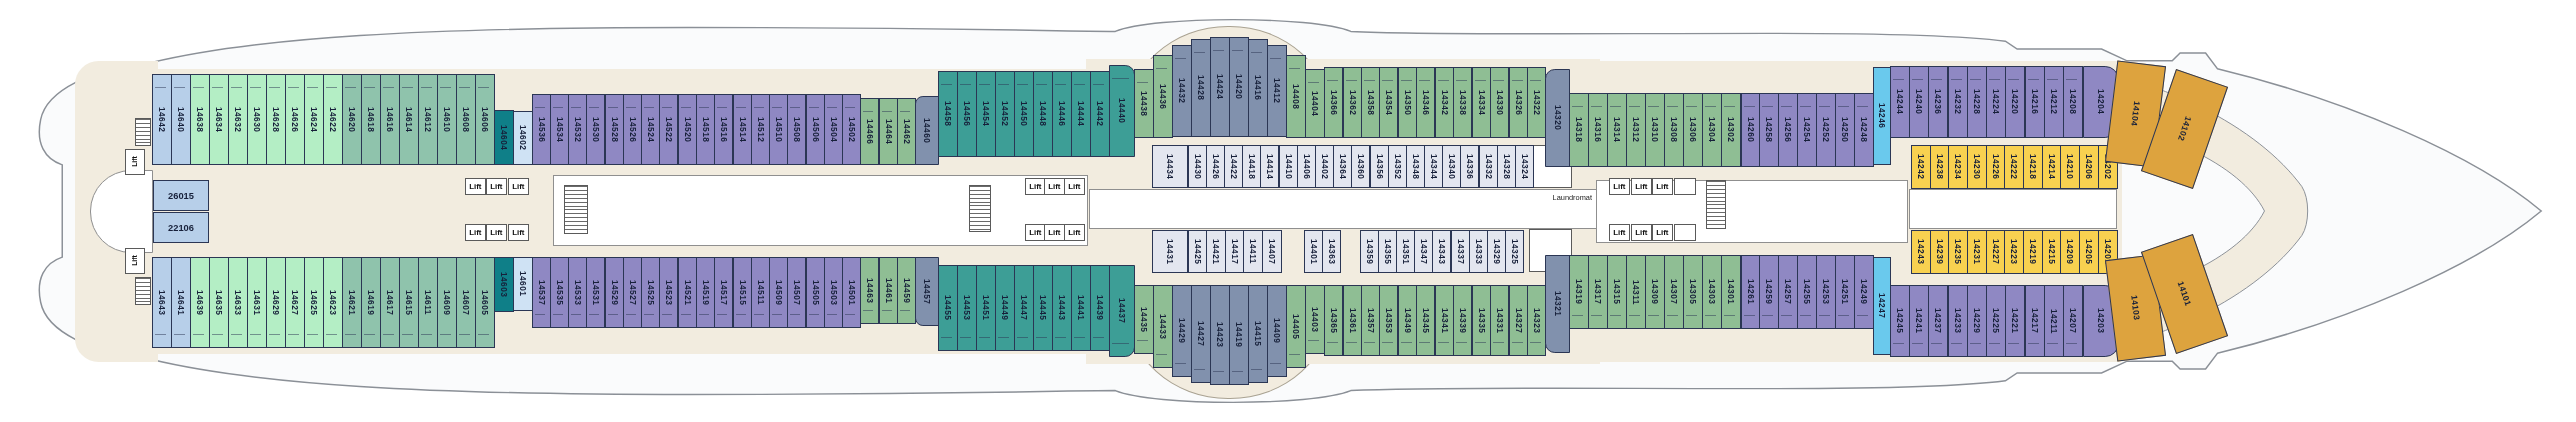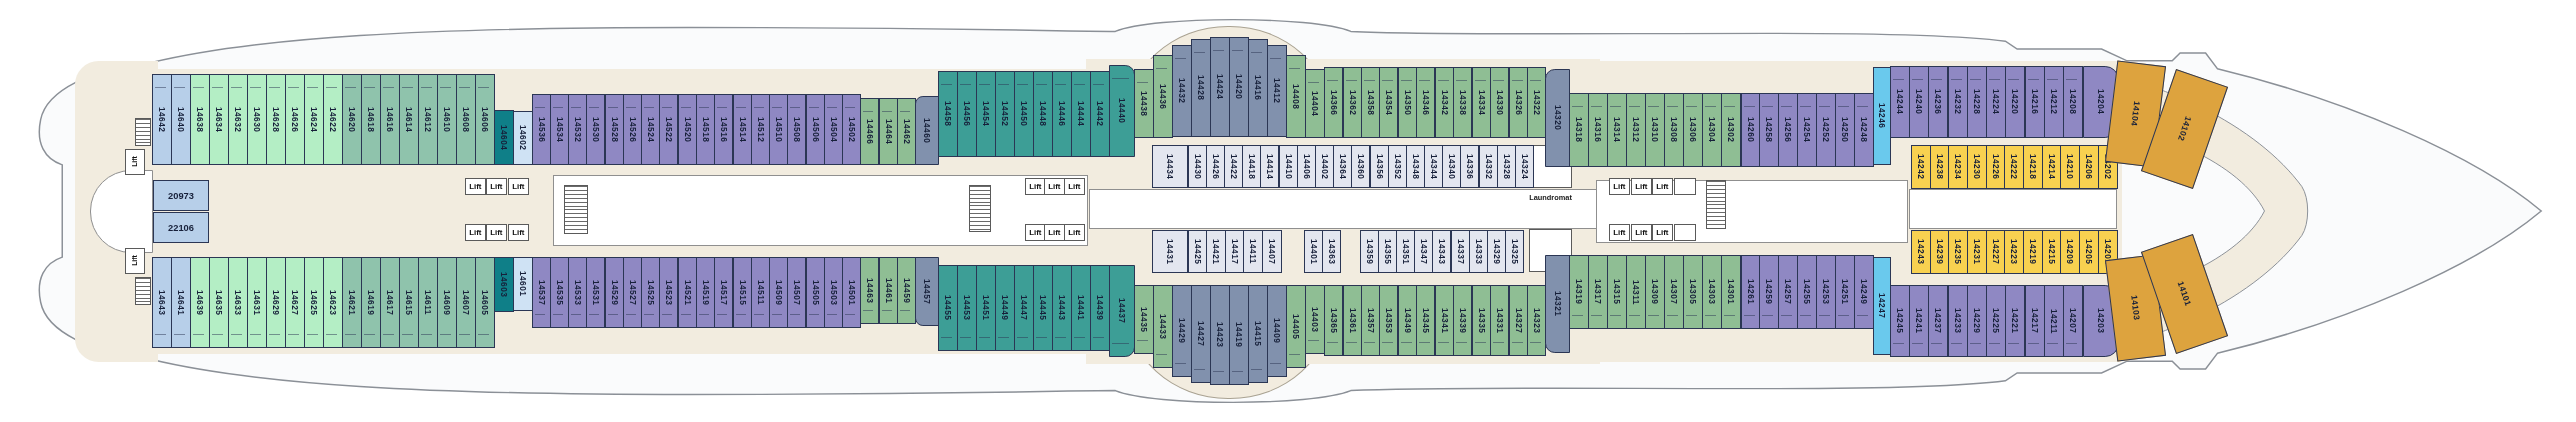--- a/index.html
+++ b/index.html
@@ -23,22 +23,22 @@
          font-size:9.3px;font-weight:600;color:#17203a;}
   .lift{position:absolute;background:#ffffff;border:1px solid #5a5a5a;box-sizing:border-box;
          display:flex;align-items:center;justify-content:center;
          font-size:7.9px;font-weight:700;color:#111;}
   .liftv{position:absolute;background:#ffffff;border:1px solid #5a5a5a;box-sizing:border-box;
          display:flex;align-items:center;justify-content:center;}
   .liftv>span{transform:rotate(-90deg);font-size:6.9px;font-weight:700;color:#111;}
   .stairs{position:absolute;background-color:#ffffff;border:1px solid #5a5a5a;box-sizing:border-box;
          background-image:repeating-linear-gradient(180deg,#6a6a6a 0 1px,transparent 1px 3.9px);}
   .wbox{position:absolute;background:#ffffff;border:1px solid #5a5a5a;box-sizing:border-box;}
-  .laundry-label{position:absolute;font-size:7.4px;font-weight:700;color:#1a1a1a;
-         text-align:center;}
+  .laundry-label{position:absolute;font-size:7.4px;font-weight:400;color:#1a1a1a;
+         text-align:right;}
 </style>
 </head>
 <body>
 
 <div id="stage">
   <svg id="hull-svg" width="2576" height="422" viewBox="0 0 2622 430">
     <path d="M 152,64
       C 92,70 46,92 40,122 C 35,146 44,162 62,168
       L 62,262
       C 44,268 35,284 40,308 C 46,338 92,360 152,366
@@ -893,21 +893,21 @@
       <div class="cabin" style="left: 2060px; top: 230px; width: 19.6px; height: 44px; background: rgb(248, 209, 80);">
         <span>14209</span>
       </div>
       <div class="cabin" style="left: 2079px; top: 230px; width: 19.6px; height: 44px; background: rgb(248, 209, 80);">
         <span>14205</span>
       </div>
       <div class="cabin" style="left: 2098px; top: 230px; width: 19.6px; height: 44px; background: rgb(248, 209, 80);">
         <span>14201</span>
       </div>
       <div class="suite" style="left: 153px; top: 180px; width: 56px; height: 31px; background: rgb(183, 207, 233);">
-        <span>20973</span>
+        <span>26015</span>
       </div>
       <div class="suite" style="left: 153px; top: 212px; width: 56px; height: 31px; background: rgb(183, 207, 233);">
         <span>22106</span>
       </div>
       <div class="cabin" style="left: 2111px; top: 63px; width: 49px; height: 102px; background: rgb(221, 163, 62); transform: rotate(7deg);">
         <span>14104</span>
       </div>
       <div class="cabin" style="left: 2157px; top: 75px; width: 55px; height: 108px; background: rgb(221, 163, 62); transform: rotate(19deg);">
         <span>14102</span>
       </div>

